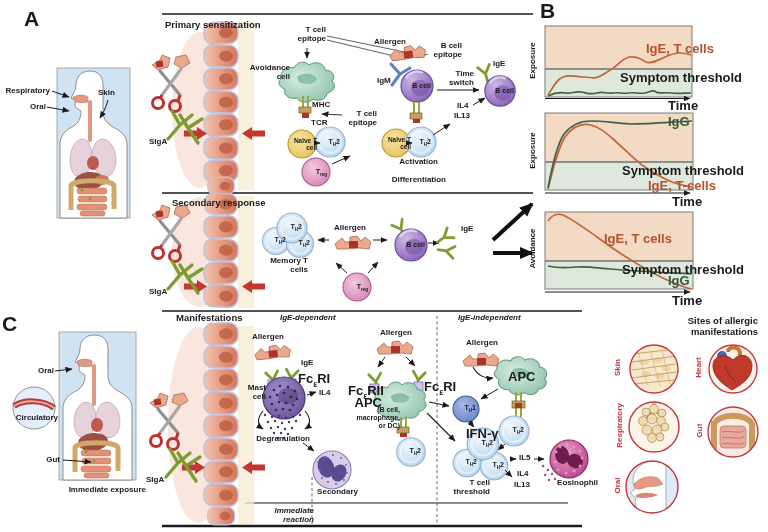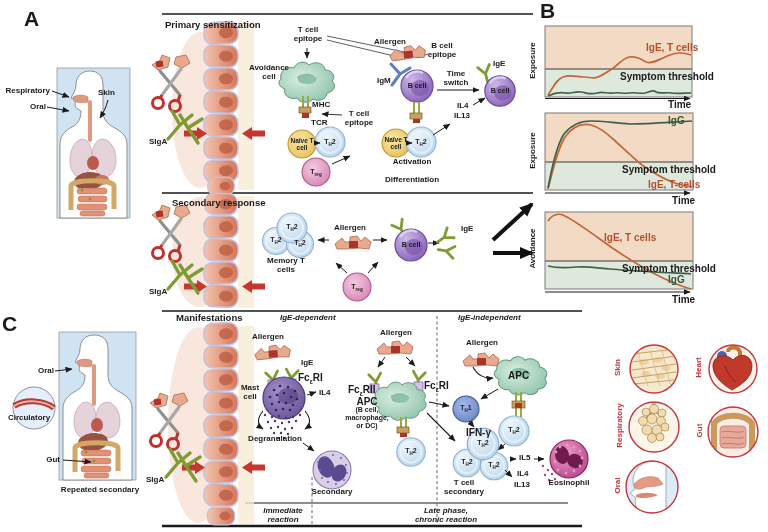--- a/index.html
+++ b/index.html
@@ -1,22 +1,22 @@
 <!DOCTYPE html>
 <html><head>
 <meta charset="utf-8">
 <style>
   html,body{margin:0;padding:0;background:#fff;}
   #fig{position:relative;width:768px;height:532px;background:#ffffff;overflow:hidden;
        font-family:"Liberation Sans",sans-serif;}
   #art{position:absolute;left:0;top:0;z-index:1;}
   .lbl{position:absolute;font-family:"Liberation Sans",sans-serif;font-weight:bold;font-size:8px;
        color:#1a1a1a;line-height:1.13;white-space:pre-line;z-index:2;}
-  .c{text-align:center}.r{text-align:right}.it{font-style:italic}
-  .t95{font-size:9.5px}.t7{font-size:7px}.t75{font-size:10px}.t65{font-size:6.5px}
+  .c{text-align:right}.r{text-align:right}.it{font-style:italic}
+  .t95{font-size:9.5px}.t7{font-size:7px}.t75{font-size:13px}.t65{font-size:6.5px}
   .pl{font-size:21px;line-height:1}
   .rot{transform:rotate(-90deg);transform-origin:center;text-align:center}
   .or{color:#b5502e}.gr{color:#2f5a3c}.rd{color:#c5373d}
   sub{font-size:0.65em}
 </style>
 </head>
 <body>
 
 <div id="fig">
 
@@ -599,21 +599,21 @@
 
 <div class="lbl rot" style="left:503px;top:244px;width:60px">Avoidance</div>
 <div class="lbl or t75" style="left:604px;top:232px">IgE, T cells</div>
 <div class="lbl t75" style="left:622px;top:263px">Symptom threshold</div>
 <div class="lbl gr t75" style="left:668px;top:274px">IgG</div>
 <div class="lbl t75" style="left:672px;top:294px">Time</div>
 
 <div class="lbl r" style="left:24px;top:366px;width:30px">Oral</div>
 <div class="lbl c" style="left:0px;top:413px;width:58px">Circulatory</div>
 <div class="lbl r" style="left:32px;top:455px;width:28px">Gut</div>
-<div class="lbl c" style="left:54px;top:485px;width:92px">Repeated secondary</div>
+<div class="lbl c" style="left:54px;top:485px;width:92px">Immediate exposure</div>
 
 <div class="lbl t95" style="left:176px;top:313px">Manifestations</div>
 <div class="lbl it" style="left:280px;top:313px">IgE-dependent</div>
 <div class="lbl it" style="left:458px;top:313px">IgE-independent</div>
 <div class="lbl" style="left:146px;top:475px">SIgA</div>
 
 <div class="lbl" style="left:252px;top:332px">Allergen</div>
 <div class="lbl" style="left:301px;top:358px">IgE</div>
 <div class="lbl t75" style="left:298px;top:372px">Fc<sub>ε</sub>RI</div>
 <div class="lbl c" style="left:234px;top:383px;width:32px">Mast cell</div>
@@ -632,30 +632,30 @@
 
 <div class="lbl" style="left:466px;top:338px">Allergen</div>
 <div class="lbl t75" style="left:508px;top:370px">APC</div>
 <div class="lbl c t7" style="left:456px;top:404px;width:20px;color:#101a4a">T<sub>H</sub>1</div>
 <div class="lbl t75" style="left:466px;top:427px">IFN-γ</div>
 <div class="lbl c t7" style="left:504px;top:426px;width:20px">T<sub>H</sub>2</div>
 <div class="lbl c t7" style="left:473px;top:439px;width:20px">T<sub>H</sub>2</div>
 <div class="lbl c t7" style="left:457px;top:458px;width:20px">T<sub>H</sub>2</div>
 <div class="lbl c t7" style="left:484px;top:461px;width:20px">T<sub>H</sub>2</div>
 <div class="lbl c" style="left:438px;top:478px;width:52px">T cell
-secondary</div>
+threshold</div>
 <div class="lbl" style="left:519px;top:453px">IL5</div>
 <div class="lbl" style="left:517px;top:469px">IL4</div>
 <div class="lbl" style="left:514px;top:480px">IL13</div>
 <div class="lbl c" style="left:540px;top:478px;width:58px">Eosinophil</div>
 
 <div class="lbl c it" style="left:252px;top:506px;width:62px">Immediate
 reaction</div>
-<div class="lbl c it" style="left:386px;top:506px;width:120px">Late phase,
-chronic reaction</div>
-
+
+<div class="lbl c t95" style="left:638px;top:316px;width:120px">Sites of allergic
+manifestations</div>
 <div class="lbl rot rd" style="left:588px;top:363px;width:60px">Skin</div>
 <div class="lbl rot rd" style="left:669px;top:363px;width:60px">Heart</div>
 <div class="lbl rot rd" style="left:590px;top:421px;width:60px">Respiratory</div>
 <div class="lbl rot rd" style="left:670px;top:426px;width:60px">Gut</div>
 <div class="lbl rot rd" style="left:588px;top:481px;width:60px">Oral</div>
 
 </div>
 
 </body></html>

